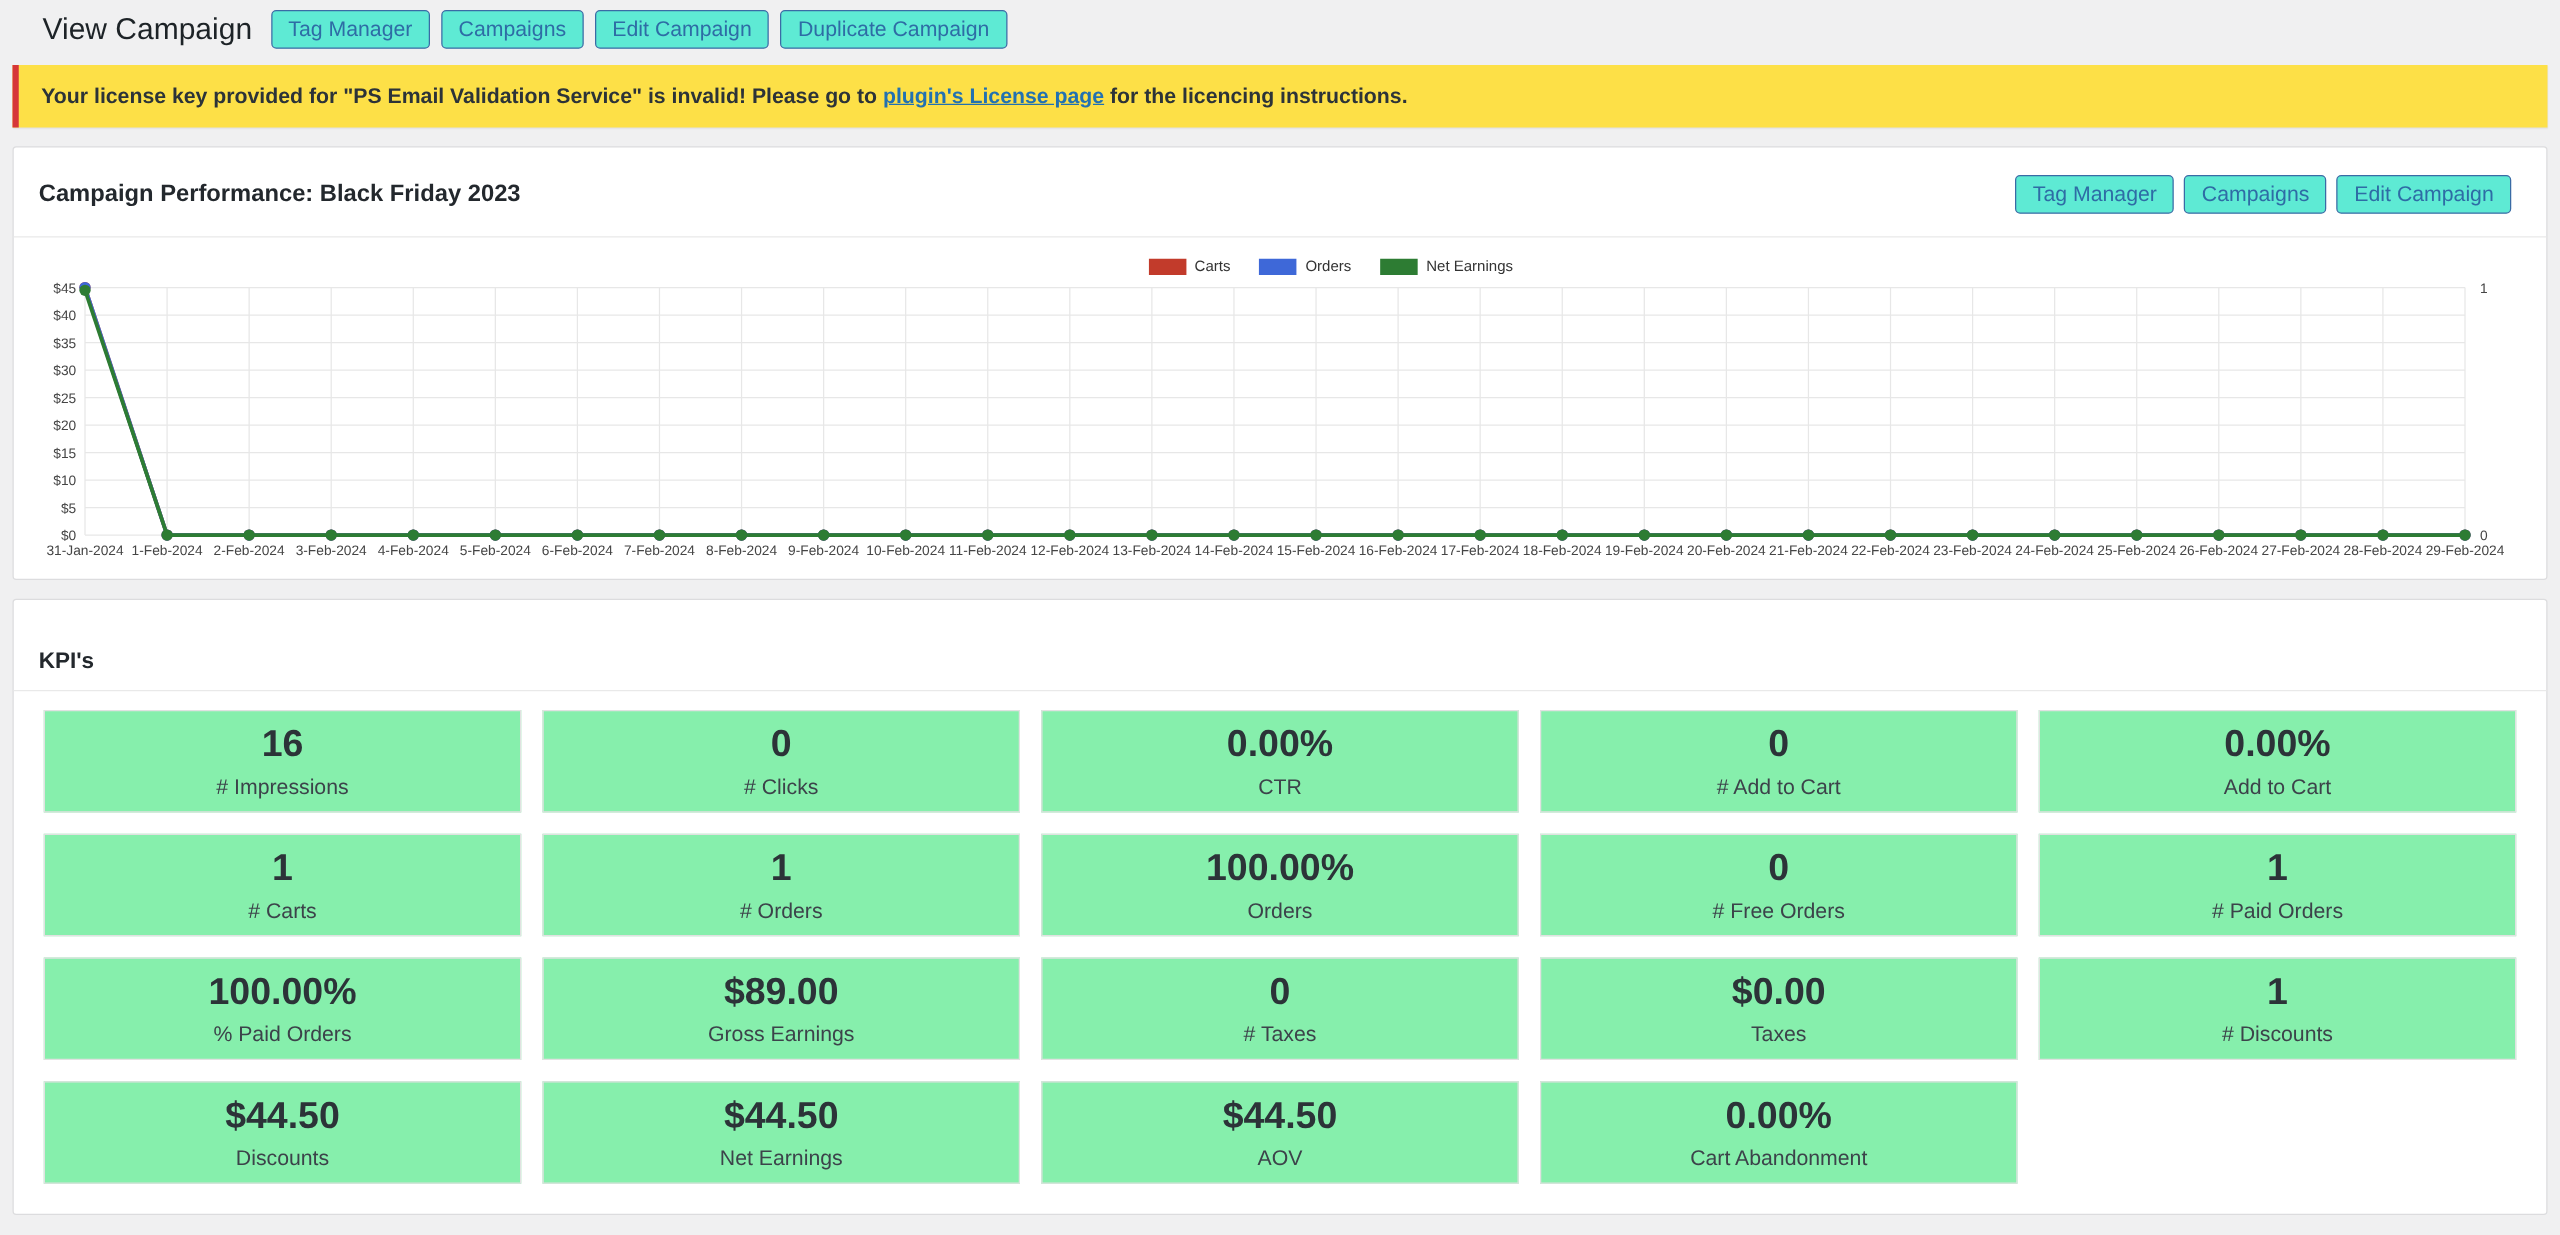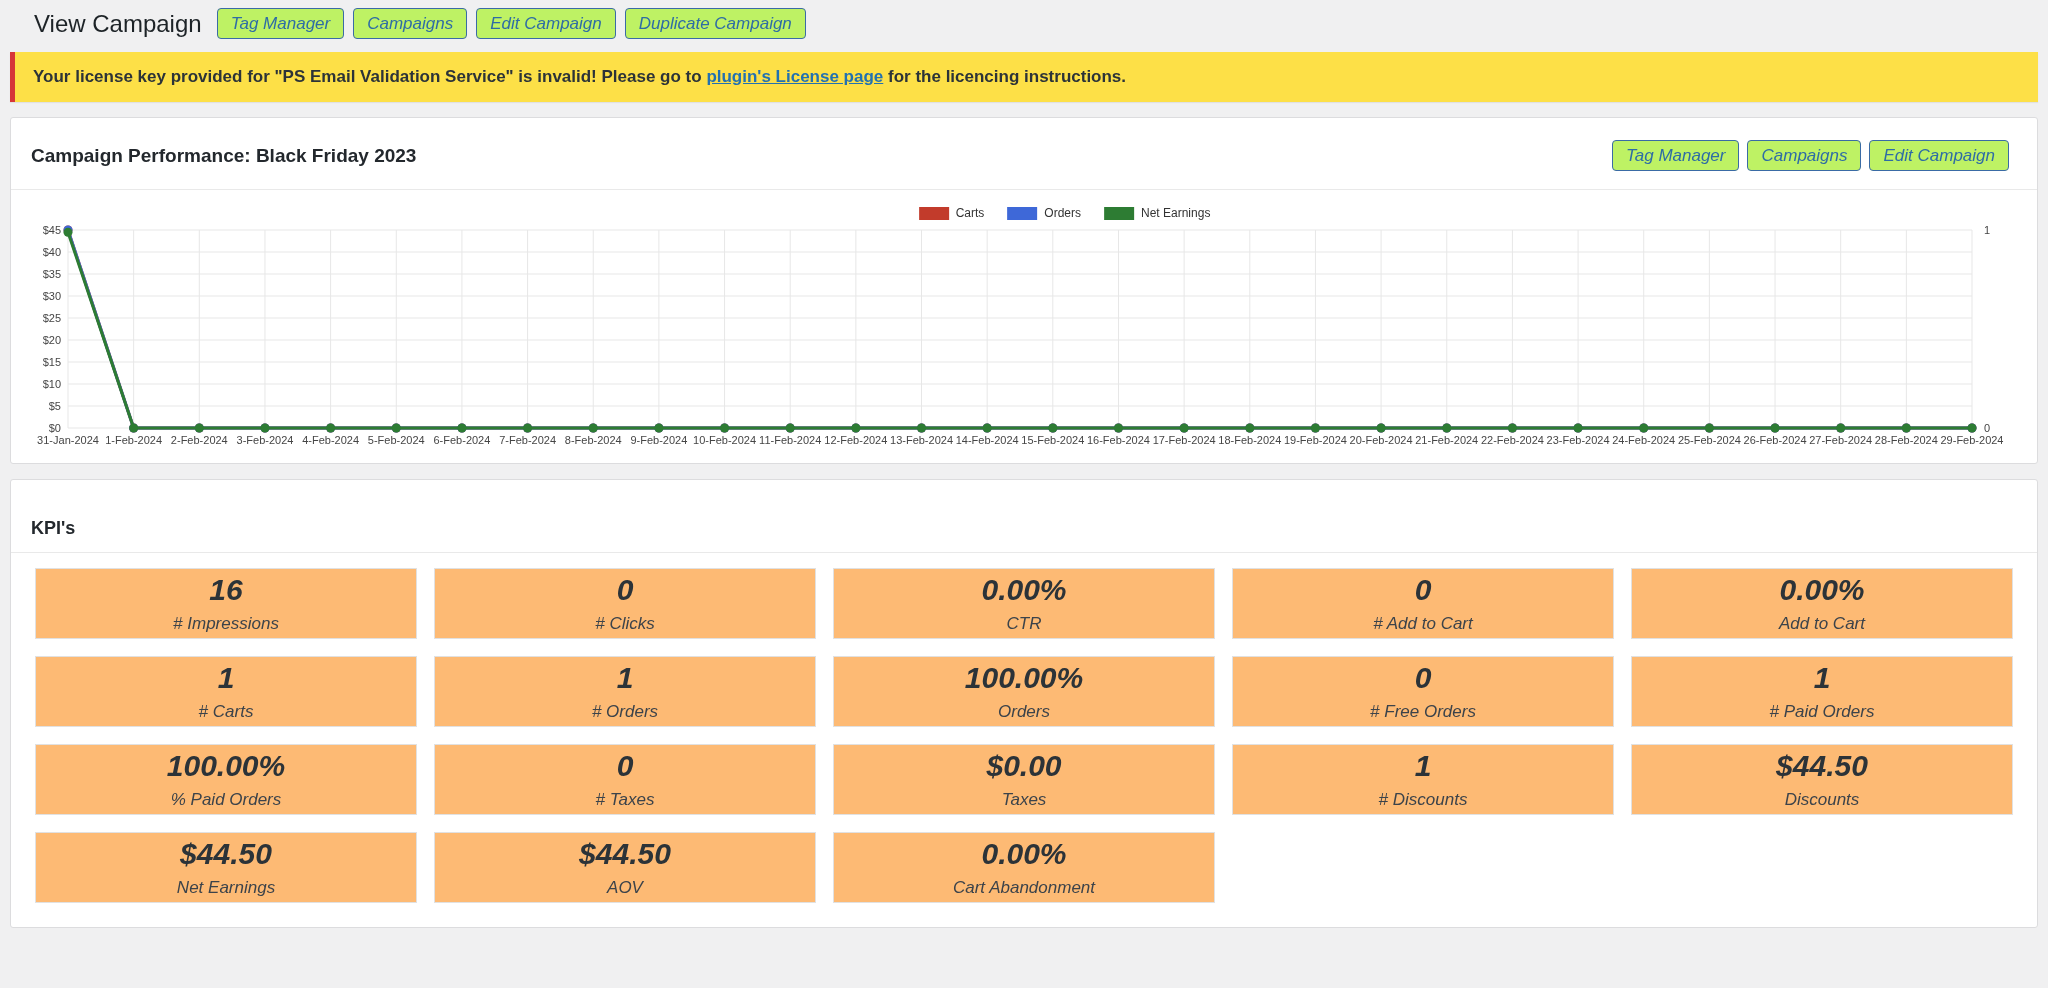--- a/index.html
+++ b/index.html
@@ -10,25 +10,25 @@
     font-family:"Liberation Sans", sans-serif;
     color:#1d2327;
     overflow:hidden;
   }
   .page { padding:6px 10px 0 10px; }
 
   
   .top-header { display:flex; align-items:center; gap:9px; padding:2px 0 4px 2px;margin-left:22px; }
   .page-title { font-size:24px; font-weight:500; color:#1d2327; margin-right:6px; }
   .wp-btn {
-    display:inline-block; background:#bef264; color:#2e6ca5;
+    display:inline-block; background:#5eead4; color:#2e6ca5;
     border:1.5px solid #3a6ba5; border-radius:4px;
     font-family:"Liberation Sans", sans-serif;
     font-size:17px; line-height:21px; padding:4px 13px;
-    cursor:pointer; white-space:nowrap;font-style:italic;
+    cursor:pointer; white-space:nowrap;
   }
 
   
   .notice {
     margin-top:9px; background:#fde047;
     border-left:5px solid #d63638;
     box-shadow:0 1px 1px rgba(0,0,0,.06);
     padding:15px 18px; font-size:17px; font-weight:bold; color:#2c3338;
   }
   .notice a { color:#2271b1; text-decoration:underline; cursor:pointer; }
@@ -55,23 +55,23 @@
   .legend-item { display:flex; align-items:center; font-size:12px; color:#333333; }
   .legend-swatch { width:30px; height:13px; margin-right:7px; display:inline-block; }
 
   
   .kpi-header { padding:17px 20px 13px 20px; font-size:18px; font-weight:bold; color:#23282d; border-bottom:1px solid #e9e9e9;margin-top:21px; }
   .kpi-grid {
     display:grid; grid-template-columns:repeat(5, 1fr);
     gap:17px; padding:15px 24px 24px 24px;
   }
   .kpi-card {
-    background:#fdba74; border:1px solid #e1e1e1;
-    height:71px; display:flex; flex-direction:column;
-    align-items:center; justify-content:center;font-style:italic;
+    background:#86efac; border:1px solid #e1e1e1;
+    height:82px; display:flex; flex-direction:column;
+    align-items:center; justify-content:center;
   }
   .kpi-value { font-size:30px; font-weight:bold; color:#2c3338; }
   .kpi-label { font-size:17px; color:#3c434a; margin-top:7px; }
 </style>
 </head>
 <body>
 
 <div class="page">
 
   <div class="top-header">
@@ -345,20 +345,24 @@
       </div>
       <div class="kpi-card">
         <div class="kpi-value">1</div>
         <div class="kpi-label"># Paid Orders</div>
       </div>
       <div class="kpi-card">
         <div class="kpi-value">100.00%</div>
         <div class="kpi-label">% Paid Orders</div>
       </div>
       <div class="kpi-card">
+        <div class="kpi-value">$89.00</div>
+        <div class="kpi-label">Gross Earnings</div>
+      </div>
+      <div class="kpi-card">
         <div class="kpi-value">0</div>
         <div class="kpi-label"># Taxes</div>
       </div>
       <div class="kpi-card">
         <div class="kpi-value">$0.00</div>
         <div class="kpi-label">Taxes</div>
       </div>
       <div class="kpi-card">
         <div class="kpi-value">1</div>
         <div class="kpi-label"># Discounts</div>

